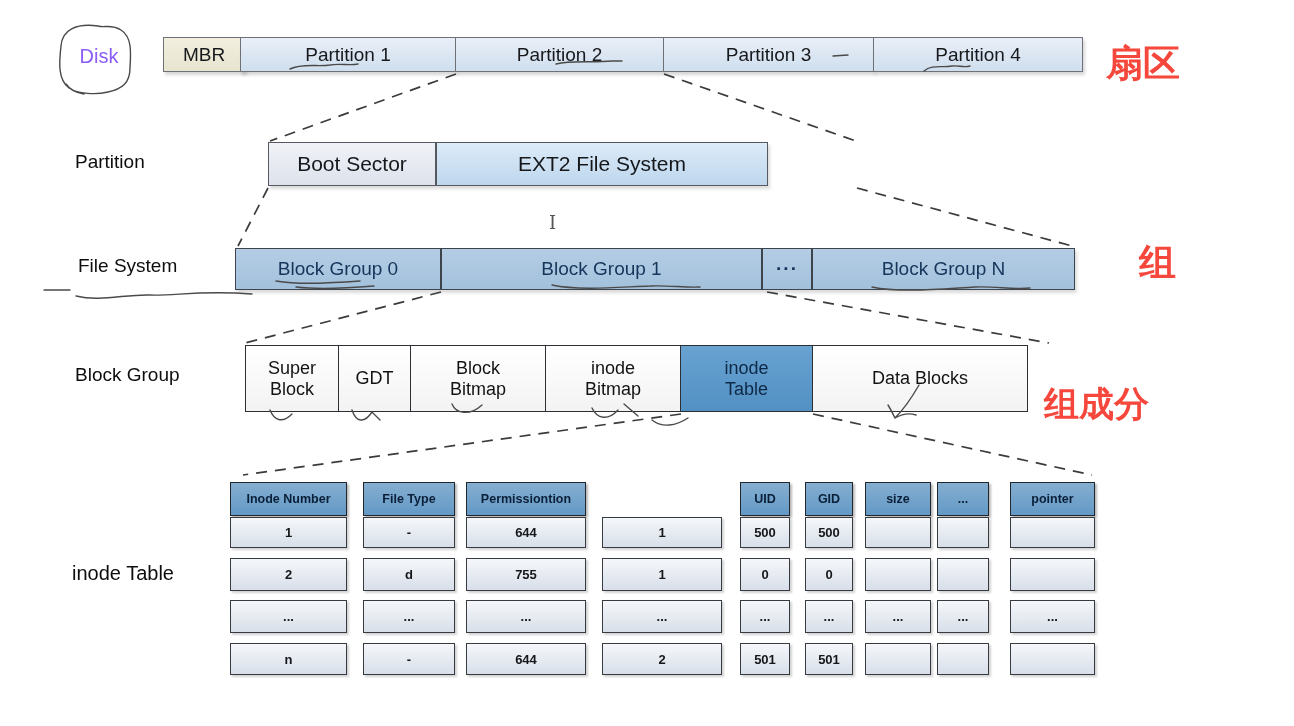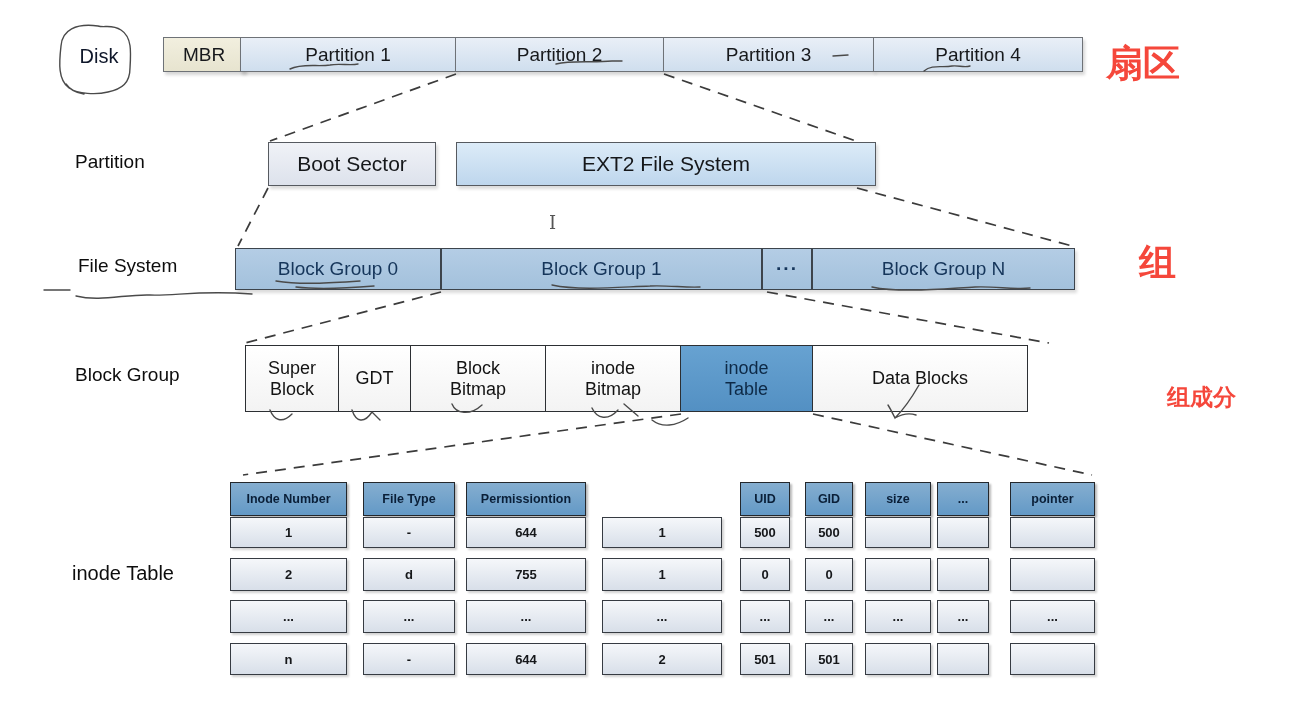--- a/index.html
+++ b/index.html
@@ -2,33 +2,33 @@
 <html style="--annotation_red: #f5473b; --mbr_fill: #e7e4cf; --partition_fill: #cfdeee; --boot_sector_fill: #dde2ec; --ext2_fill: #bed6ed; --block_group_fill: #a3c1dc; --component_fill: #f3f3f3; --inode_table_highlight: #5390c3; --table_header_fill: #6399c6; --table_cell_fill: #d8dfe9; --line_color: #3d3d3d;"><head>
 <meta charset="utf-8">
 <style>
   html,body{margin:0;padding:0;background:#ffffff;}
   .stage{position:relative;width:1294px;height:726px;background:#ffffff;
          font-family:"Liberation Sans",sans-serif;overflow:hidden;}
   .abs{position:absolute;box-sizing:border-box;}
   .box{display:flex;align-items:center;justify-content:center;text-align:center;}
 
   
-  .disk-label{left:67px;top:42px;width:64px;height:28px;font-size:20px;color:#0f172a;}
+  .disk-label{left:67px;top:42px;width:64px;height:28px;font-size:20px;color:#8b5cf6;}
   .r1{top:37px;height:35px;border:1px solid #6e7277;font-size:19px;color:#17191c;
       box-shadow:2px 3px 3px rgba(0,0,0,.16);}
   .mbr-box{left:163px;width:82px;background:linear-gradient(180deg,#f2efdf,var(--mbr_fill));text-align:right;}
   .partition{background:linear-gradient(180deg,#e9eff7,var(--partition_fill));}
   .p1{left:240px;width:216px}.p2{left:455px;width:209px}
   .p3{left:663px;width:211px}.p4{left:873px;width:210px}
 
   
   .r2{top:142px;height:44px;border:1px solid #565a60;font-size:21px;color:#15171a;
       box-shadow:2px 3px 3px rgba(0,0,0,.14);}
   .boot{left:268px;width:168px;background:linear-gradient(180deg,#f0f2f7,var(--boot_sector_fill));}
-  .ext2{left:436px;width:420px;background:linear-gradient(180deg,#dcebf8,var(--ext2_fill));margin-left:20px;}
+  .ext2{left:436px;width:332px;background:linear-gradient(180deg,#dcebf8,var(--ext2_fill));}
 
   
   .r3{top:248px;height:42px;border:1px solid #3d444c;font-size:19px;color:#15355a;
       background:linear-gradient(180deg,#b4cde5,var(--block_group_fill));
       box-shadow:2px 3px 3px rgba(0,0,0,.14);}
   .bg0{left:235px;width:206px}.bg1{left:441px;width:321px}
   .bgdots{left:762px;width:50px;font-weight:bold;letter-spacing:1px}
   .bgn{left:812px;width:263px}
 
   
@@ -44,21 +44,21 @@
 
   
   .rowlabel{font-size:19px;color:#0d0d0d;}
   .lab-partition{left:75px;top:151px}
   .lab-fs{left:78px;top:255px}
   .lab-bg{left:75px;top:364px}
   .lab-it{left:72px;top:562px;font-size:20px}
   .red{color:var(--annotation_red);font-size:37px;font-weight:600;line-height:1;}
   .red-sector{left:1106px;top:45px}
   .red-group{left:1139px;top:244px}
-  .red-comp{left:1167px;top:386px;font-size:23px}
+  .red-comp{left:1044px;top:386px;font-size:35px}
 
   
   .hdr{background:linear-gradient(180deg,#85aed0,var(--table_header_fill));
        border:1.6px solid #23272c;color:#0a1f38;font-weight:bold;font-size:12.5px;
        box-shadow:2px 2px 2px rgba(0,0,0,.28);margin-top:6px;}
   .cell{background:linear-gradient(180deg,#f5f7fa,var(--table_cell_fill));
         border:1.5px solid #363b42;font-weight:bold;font-size:13px;color:#15171a;
         box-shadow:2px 2px 2px rgba(0,0,0,.18);}
   .hd{top:476px;height:34px}
   .tr0{top:517px;height:31px}.tr1{top:558px;height:33px}

